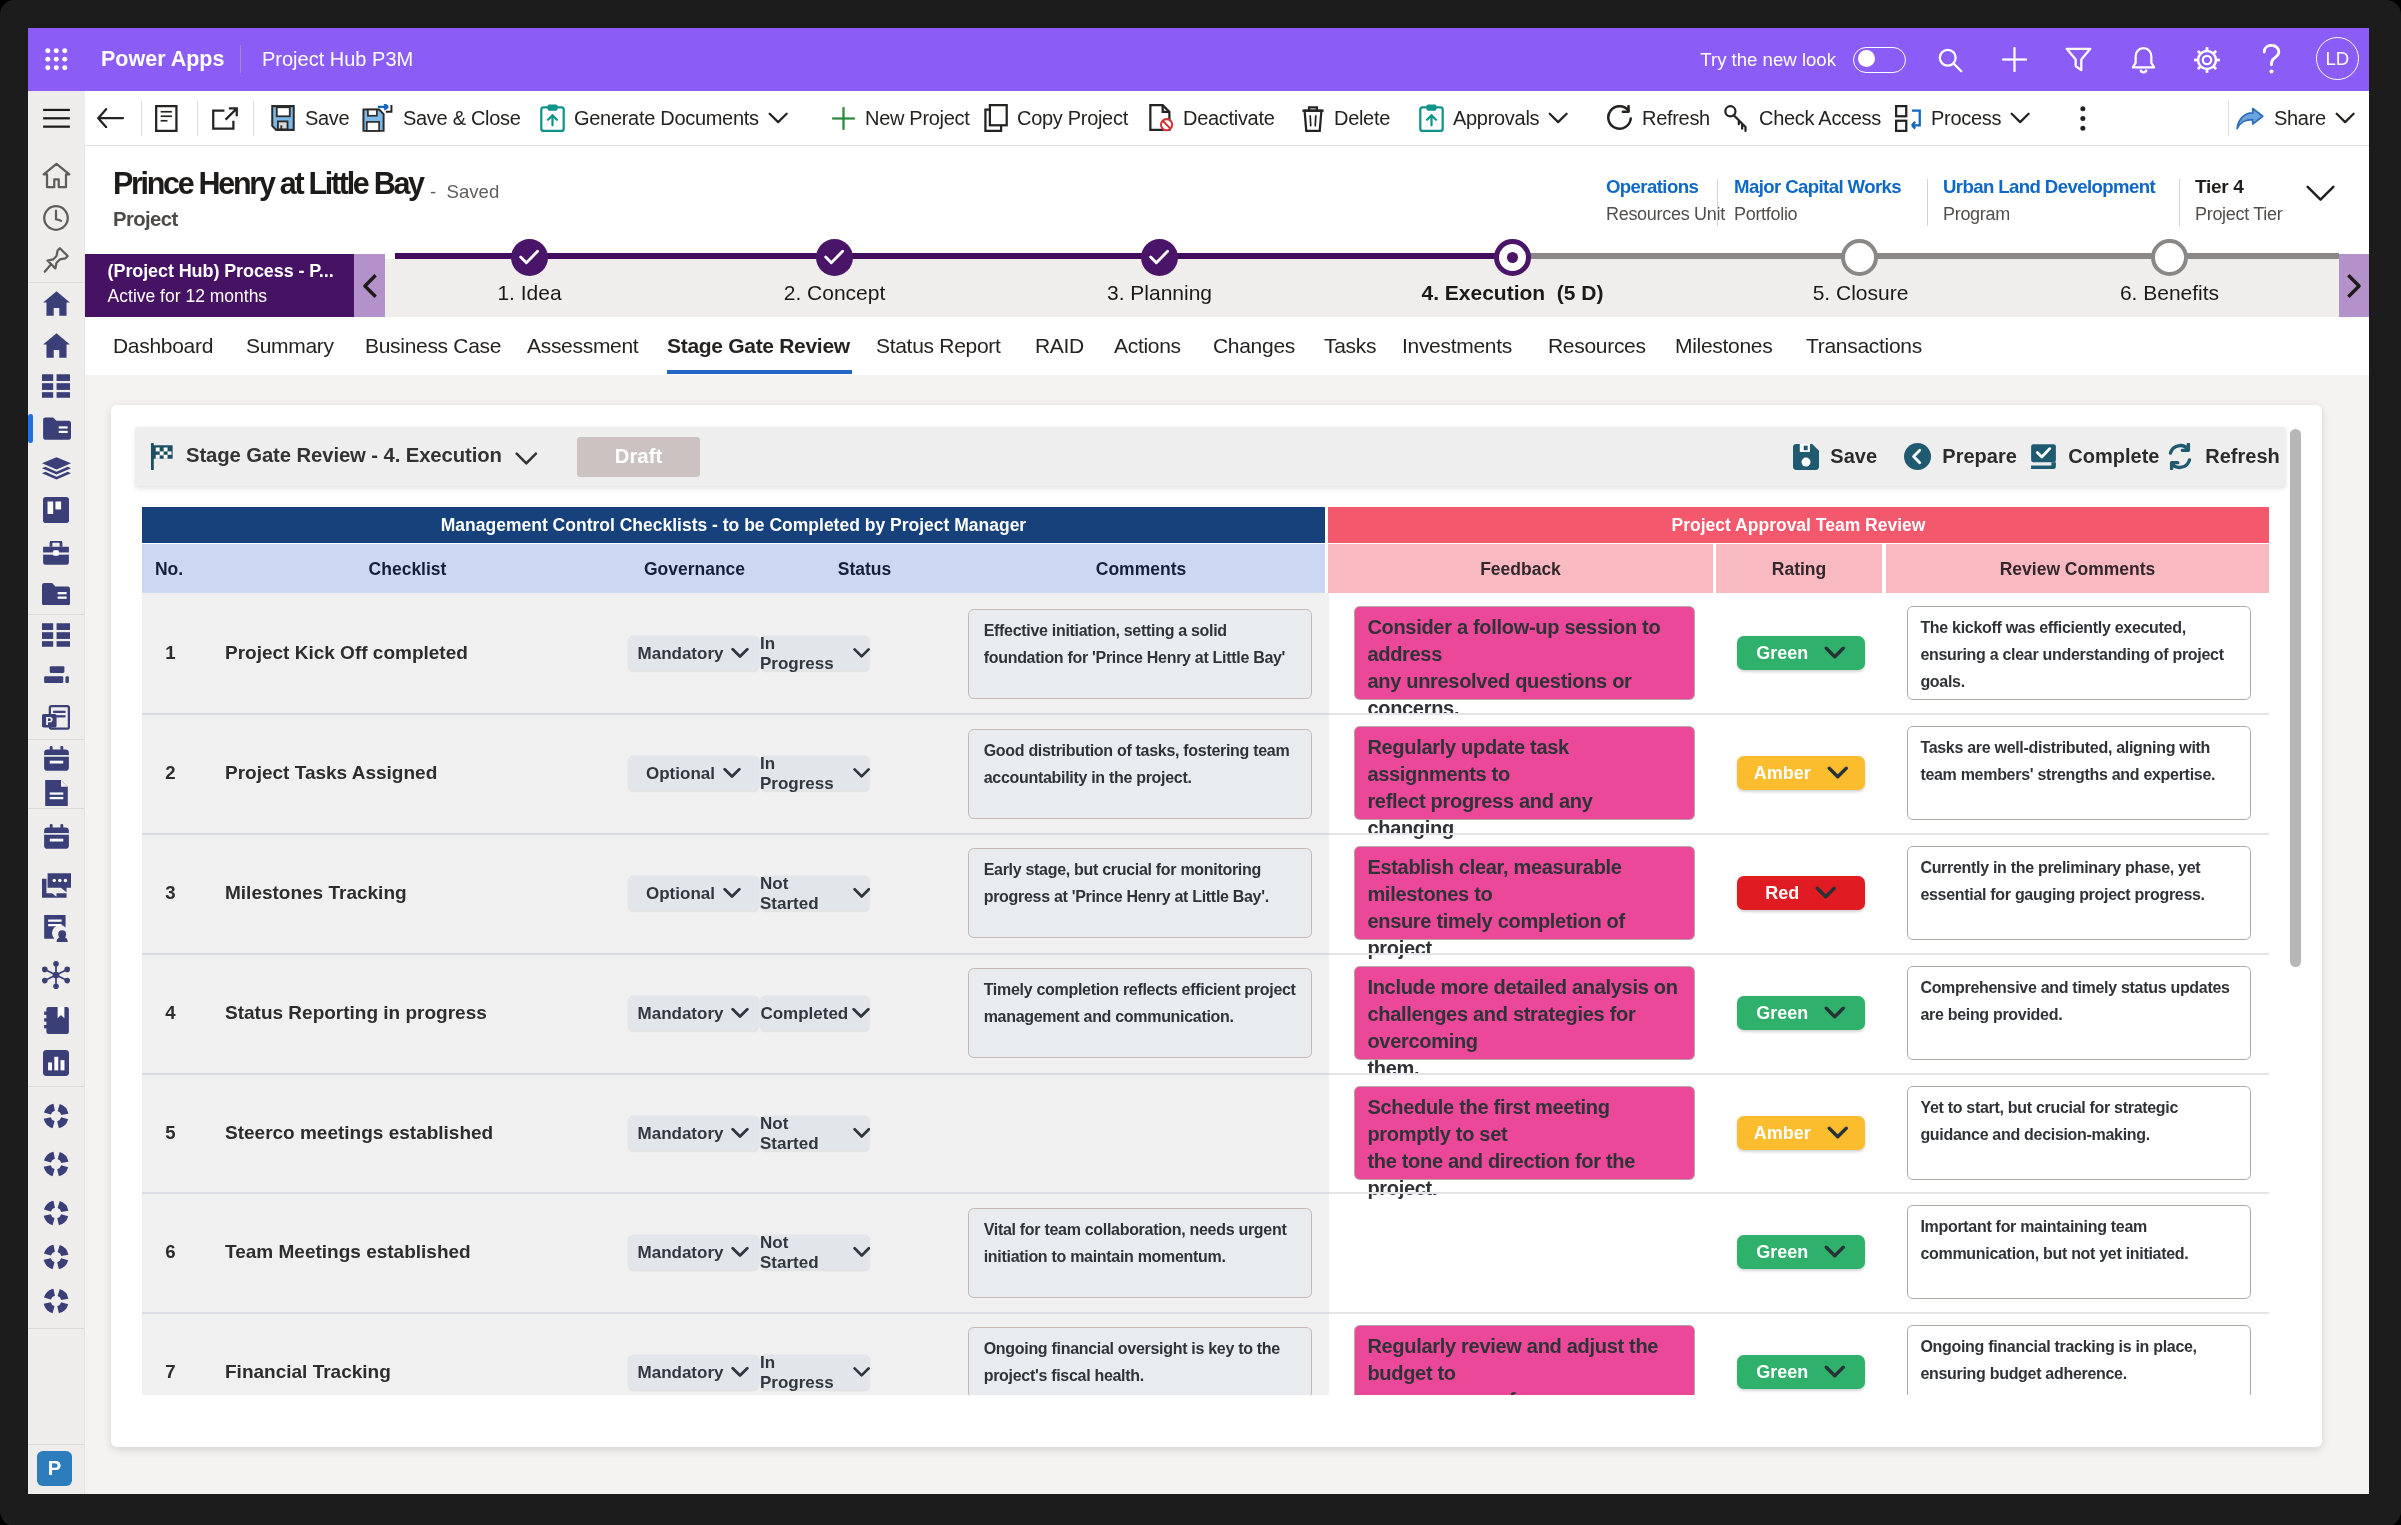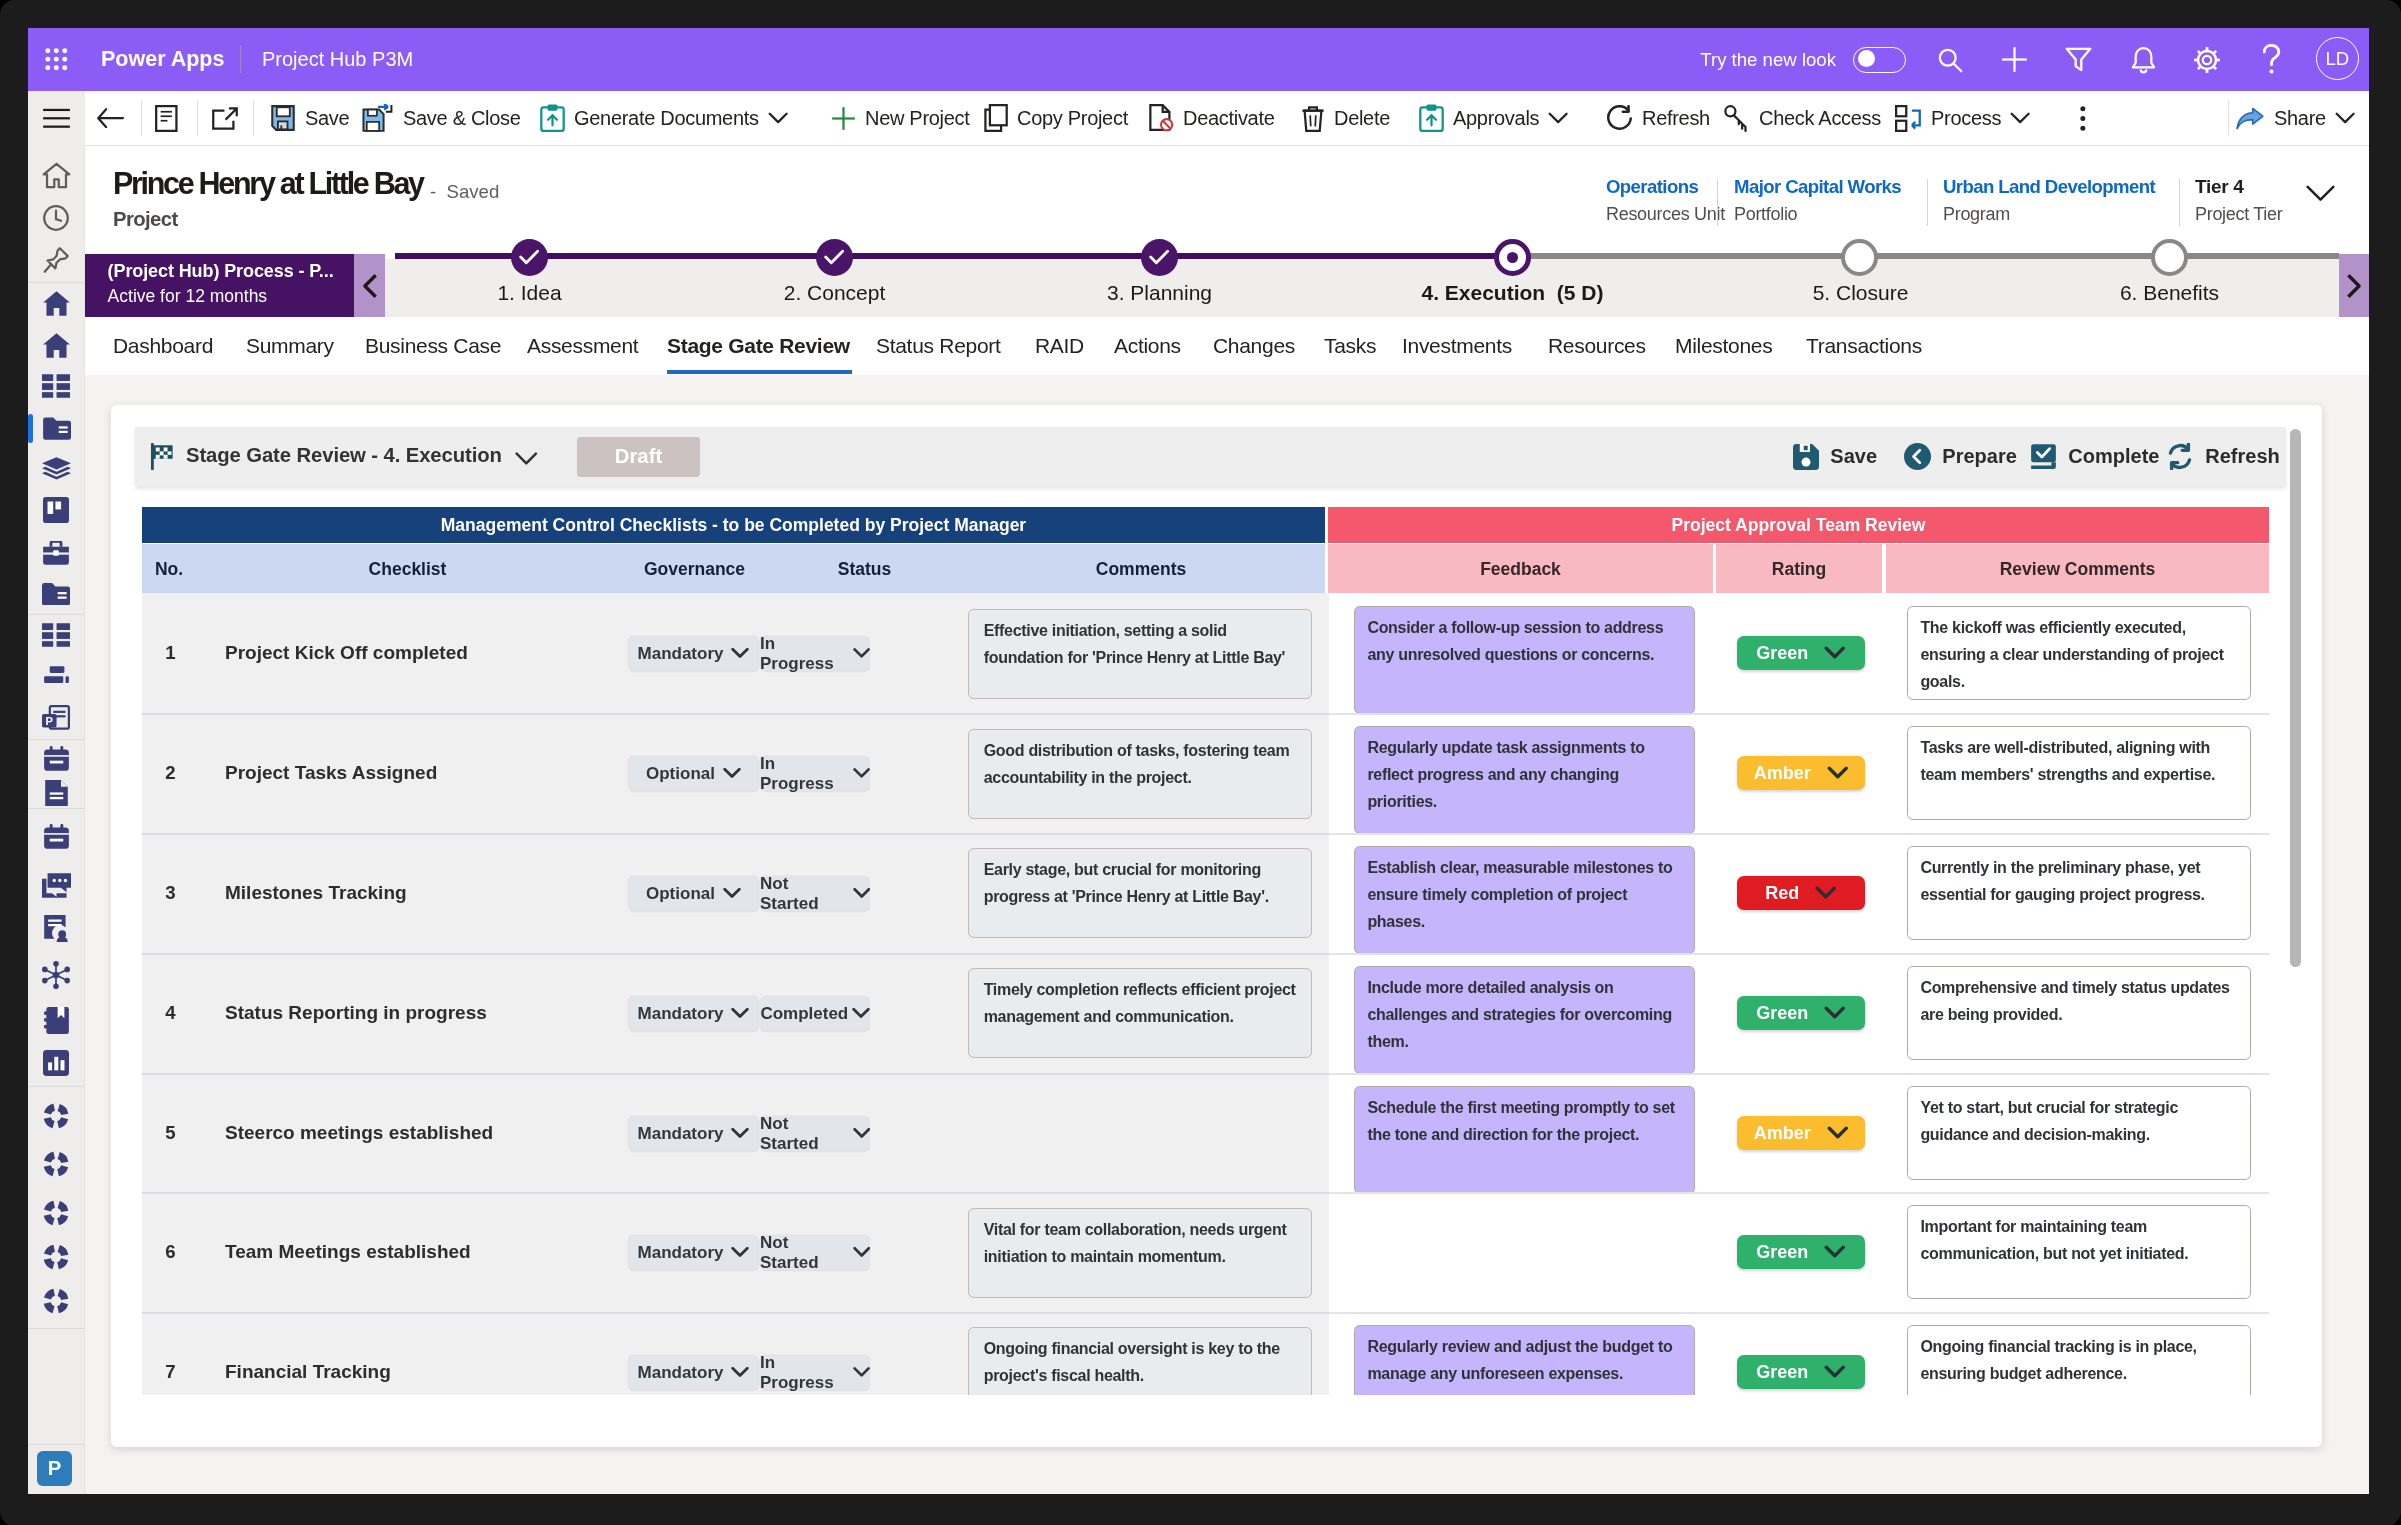--- a/index.html
+++ b/index.html
@@ -65,21 +65,21 @@
 #rowwrap { position:absolute; left:-83px; top:-564px; width:2401px; height:1526px; }
 
 .sepL { position:absolute; left:114px; width:1187px; height:1.7px; background:#d9dde2; }
 .sepR { position:absolute; left:1301px; width:940px; height:1.7px; background:#e4e4e7; }
 .rnum { position:absolute; left:114px; width:57px; text-align:center; transform:translateY(-50%); font-size:18.6px; font-weight:bold; color:#2d2d2d; }
 .rtitle { position:absolute; left:197px; transform:translateY(-50%); font-size:19px; font-weight:bold; color:#2d2d2d; white-space:nowrap; }
 .pill { position:absolute; transform:translateY(-50%); height:35px; background:#e2e6ea; border-radius:5.7px; display:flex; align-items:center; justify-content:center; gap:8px; font-size:17px; font-weight:bold; color:#31373d; box-shadow:0 1.1px 1.7px rgba(0,0,0,.07); }
 .pill.gov { left:600px; width:131px; }
 .pill.st  { left:732px; width:110px; gap:3.4px; }
 .cbox { position:absolute; letter-spacing:-0.3px; left:940px; width:344px; height:90px; background:#e9ecef; border:1.1px solid #c6b7b4; border-radius:5.7px; font-size:16px; font-weight:bold; color:#2f3337; line-height:27px; padding:6.8px 14.7px; }
-.fbox { position:absolute; letter-spacing:-0.3px; left:1326px; width:341px; height:108px; background:#c4b5fd; border:1.1px solid #b5a7a5; border-radius:5.7px; font-size:16px; font-weight:bold; color:#2f3337; line-height:27px; padding:6.8px 12.4px; }
+.fbox { position:absolute; letter-spacing:-0.3px; left:1326px; width:341px; height:94px; background:#ec4899; border:1.1px solid #b5a7a5; border-radius:5.7px; font-size:20px; font-weight:bold; color:#2f3337; line-height:27px; padding:6.8px 12.4px; }
 .vbox { position:absolute; letter-spacing:-0.3px; left:1879px; width:344px; height:94px; background:#fff; border:1.1px solid #b5a7a5; border-radius:5.7px; font-size:16px; font-weight:bold; color:#2f3337; line-height:27px; padding:6.8px 12.4px; }
 .rate { position:absolute; left:1709px; width:128px; height:34px; transform:translateY(-50%); border-radius:6.8px; display:flex; align-items:center; justify-content:center; gap:16px; color:#fff; font-size:18px; font-weight:bold; box-shadow:0 1.7px 2.8px rgba(0,0,0,.16); }
 
 #sbar { position:absolute; left:2179px; top:24px; width:10.7px; height:538px; background:#b7b7b7; border-radius:5.7px; }
 </style></head>
 <body>
 <div id="bgframe"></div>
 <div id="app">
   <div id="hdr">
     <svg class="abs" style="left:17px;top:20.3px" width="22.6" height="22.6" viewBox="0 0 40 40">

